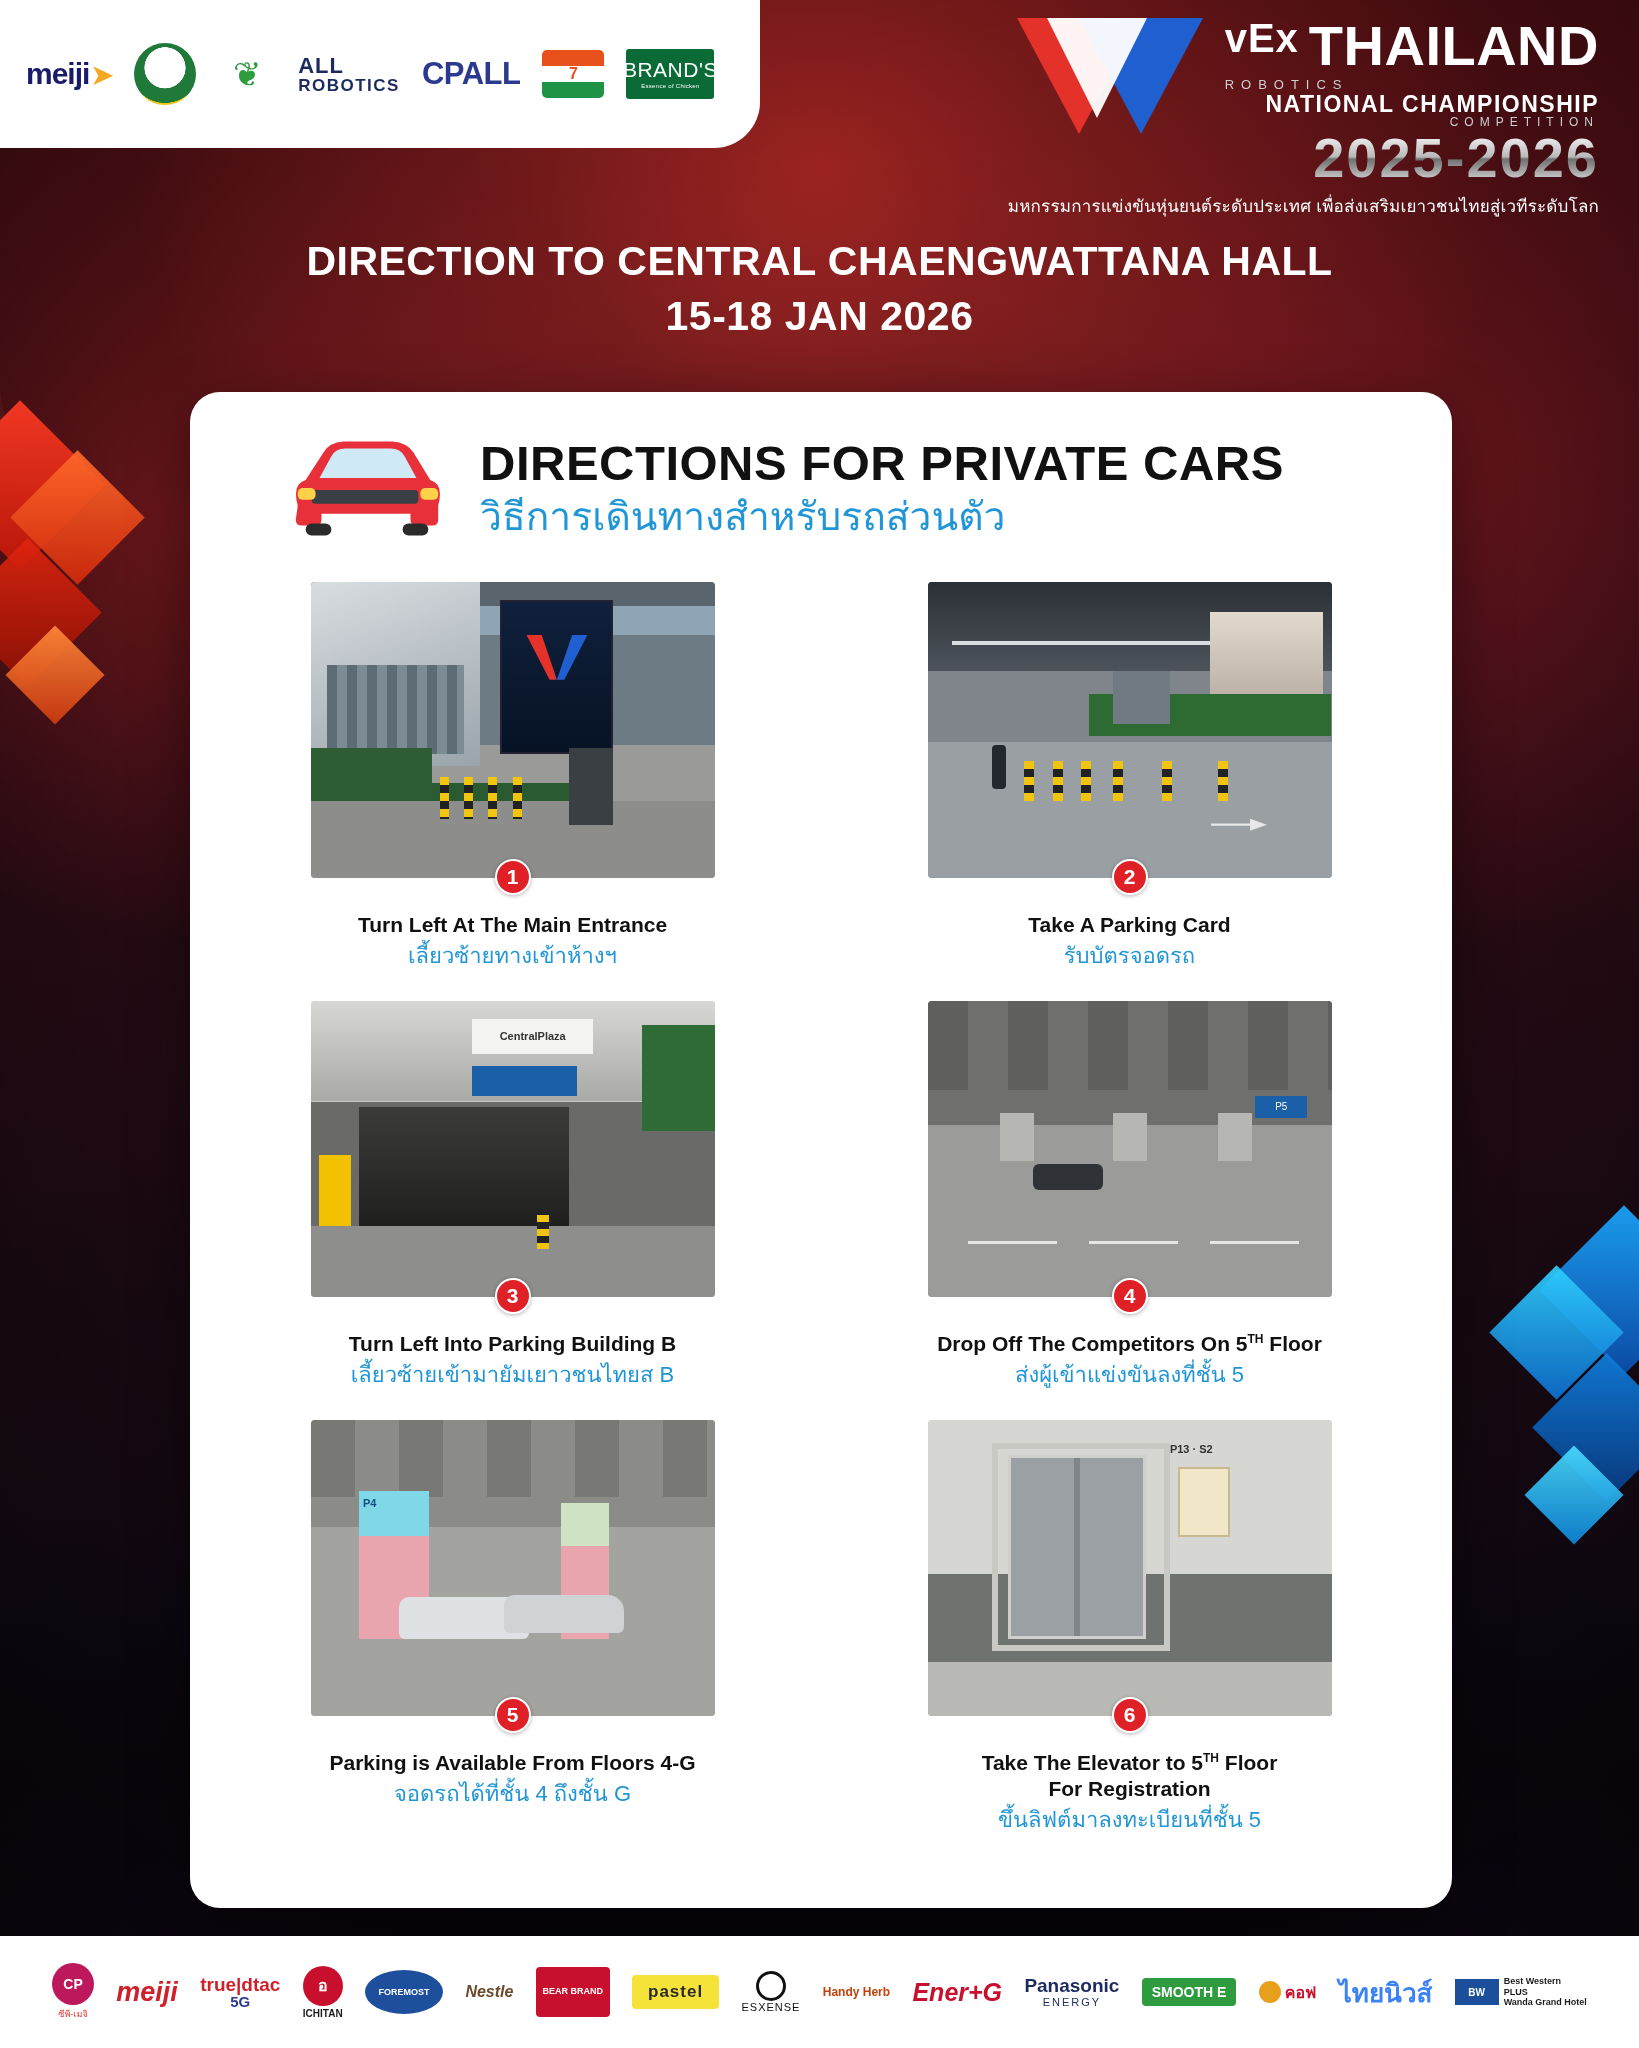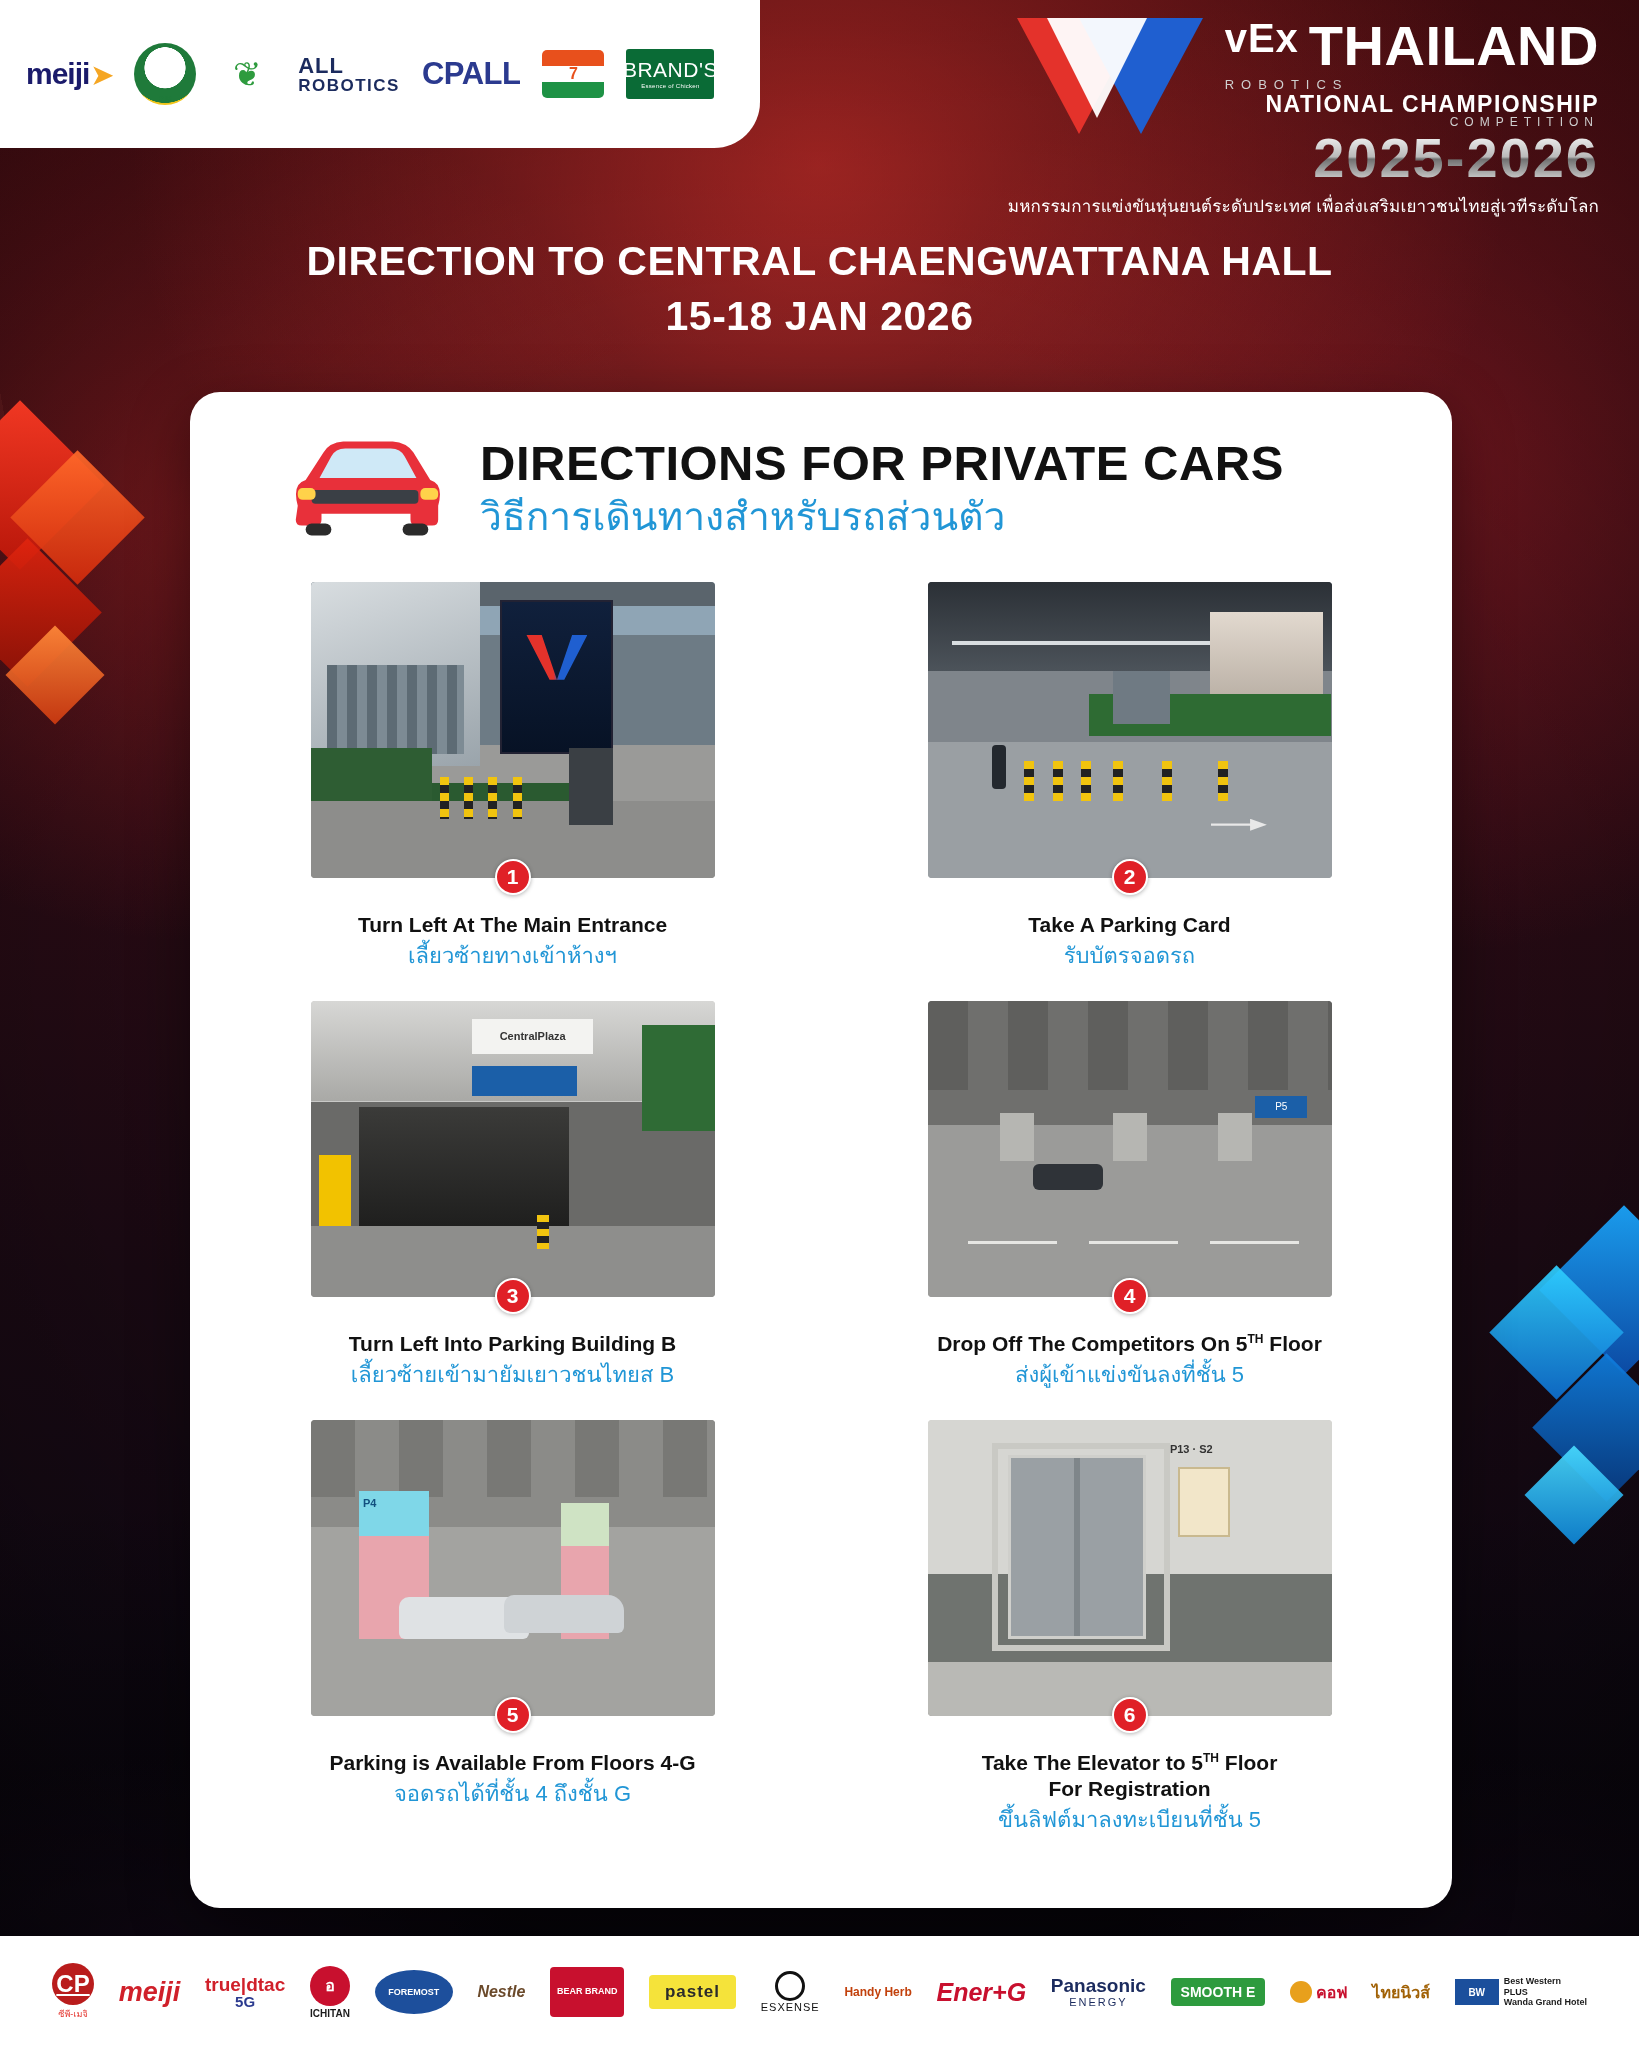--- a/index.html
+++ b/index.html
@@ -271,21 +271,21 @@
 
   
   .sponsors {
     position: absolute; left: 0; bottom: 0; width: 1639px; height: 112px;
     background: #ffffff; z-index: 7;
     display: flex; align-items: center; justify-content: space-between;
     padding: 0 52px; gap: 10px;
   }
   .sp { display: flex; align-items: center; justify-content: center; text-align: center; }
   .sp-cp { display:flex; flex-direction:column; align-items:center; }
-  .sp-cp .circle { width: 42px; height: 42px; border-radius: 50%; background: #b91c1c; color: #fff; font-weight: 800; font-size: 24px; display:flex; align-items:center; justify-content:center;text-decoration:underline; }
+  .sp-cp .circle { width: 42px; height: 42px; border-radius: 50%; background: #be185d; color: #fff; font-weight: 800; font-size: 14px; display:flex; align-items:center; justify-content:center; }
   .sp-cp .th { font-size: 9px; color: #e4322b; margin-top: 2px; }
   .sp-meiji { color: #d0202a; font-size: 27px; font-weight: 800; font-style: italic; }
   .sp-true { text-align:center; line-height:1; }
   .sp-true .a { font-size: 19px; font-weight: 800; color:#d0202a; }
   .sp-true .b { font-size: 15px; font-weight: 800; color:#2b3a8f; }
   .sp-ichitan { display:flex; flex-direction:column; align-items:center; }
   .sp-ichitan .c { width:40px;height:40px;border-radius:50%;background:#c8102e;display:flex;align-items:center;justify-content:center;color:#fff;font-size:16px;font-weight:800; }
   .sp-ichitan .t { font-size:10px;font-weight:800;color:#1b1b1b;margin-top:2px; }
   .sp-foremost { width:78px;height:44px;border-radius:50%;background:#1d4f9c;color:#fff;font-size:9px;font-weight:800;display:flex;align-items:center;justify-content:center; }
   .sp-nestle { font-size: 16px; font-weight:700; color:#6b4a2b; font-style: italic; }
@@ -296,21 +296,21 @@
   .sp-esxense .t { font-size:11px;letter-spacing:1px;color:#111;margin-top:0; }
   .sp-handy { font-size:12px; color:#c2410c; font-weight:700; }
   .sp-energ { color:#c8102e; font-size:25px; font-weight:800; font-style:italic; }
   .sp-pana { text-align:center; line-height:1.1; }
   .sp-pana .a { font-size:19px; font-weight:800; color:#1b2b5e; }
   .sp-pana .b { font-size:11px; color:#1b2b5e; letter-spacing:2px; }
   .sp-smooth { background:#2e9b3e;color:#fff;font-size:14px;font-weight:800;padding:6px 10px;border-radius:4px; }
   .sp-kof { display:flex; align-items:center; gap:4px; }
   .sp-kof .g { width:22px;height:22px;border-radius:50%;background:#e8a01c; }
   .sp-kof .t { font-size:16px;font-weight:800;color:#c8102e; }
-  .sp-thainews { font-size:16px; font-weight:800; color:#a16207; }
+  .sp-thainews { font-size:26px; font-weight:800; color:#3b82f6; }
   .sp-bw { display:flex; align-items:center; gap:5px; }
   .sp-bw .sq { width:44px;height:26px;background:#1b4f9c;color:#fff;font-size:10px;font-weight:800;display:flex;align-items:center;justify-content:center; }
   .sp-bw .t { font-size:9px; font-weight:700; color:#1b1b1b; line-height:1.15; text-align:left; }
 </style>
 </head>
 <body>
 
 <div class="bg"></div>
 <div class="bg-beams"></div>
 <div class="bg-crowd"></div>

